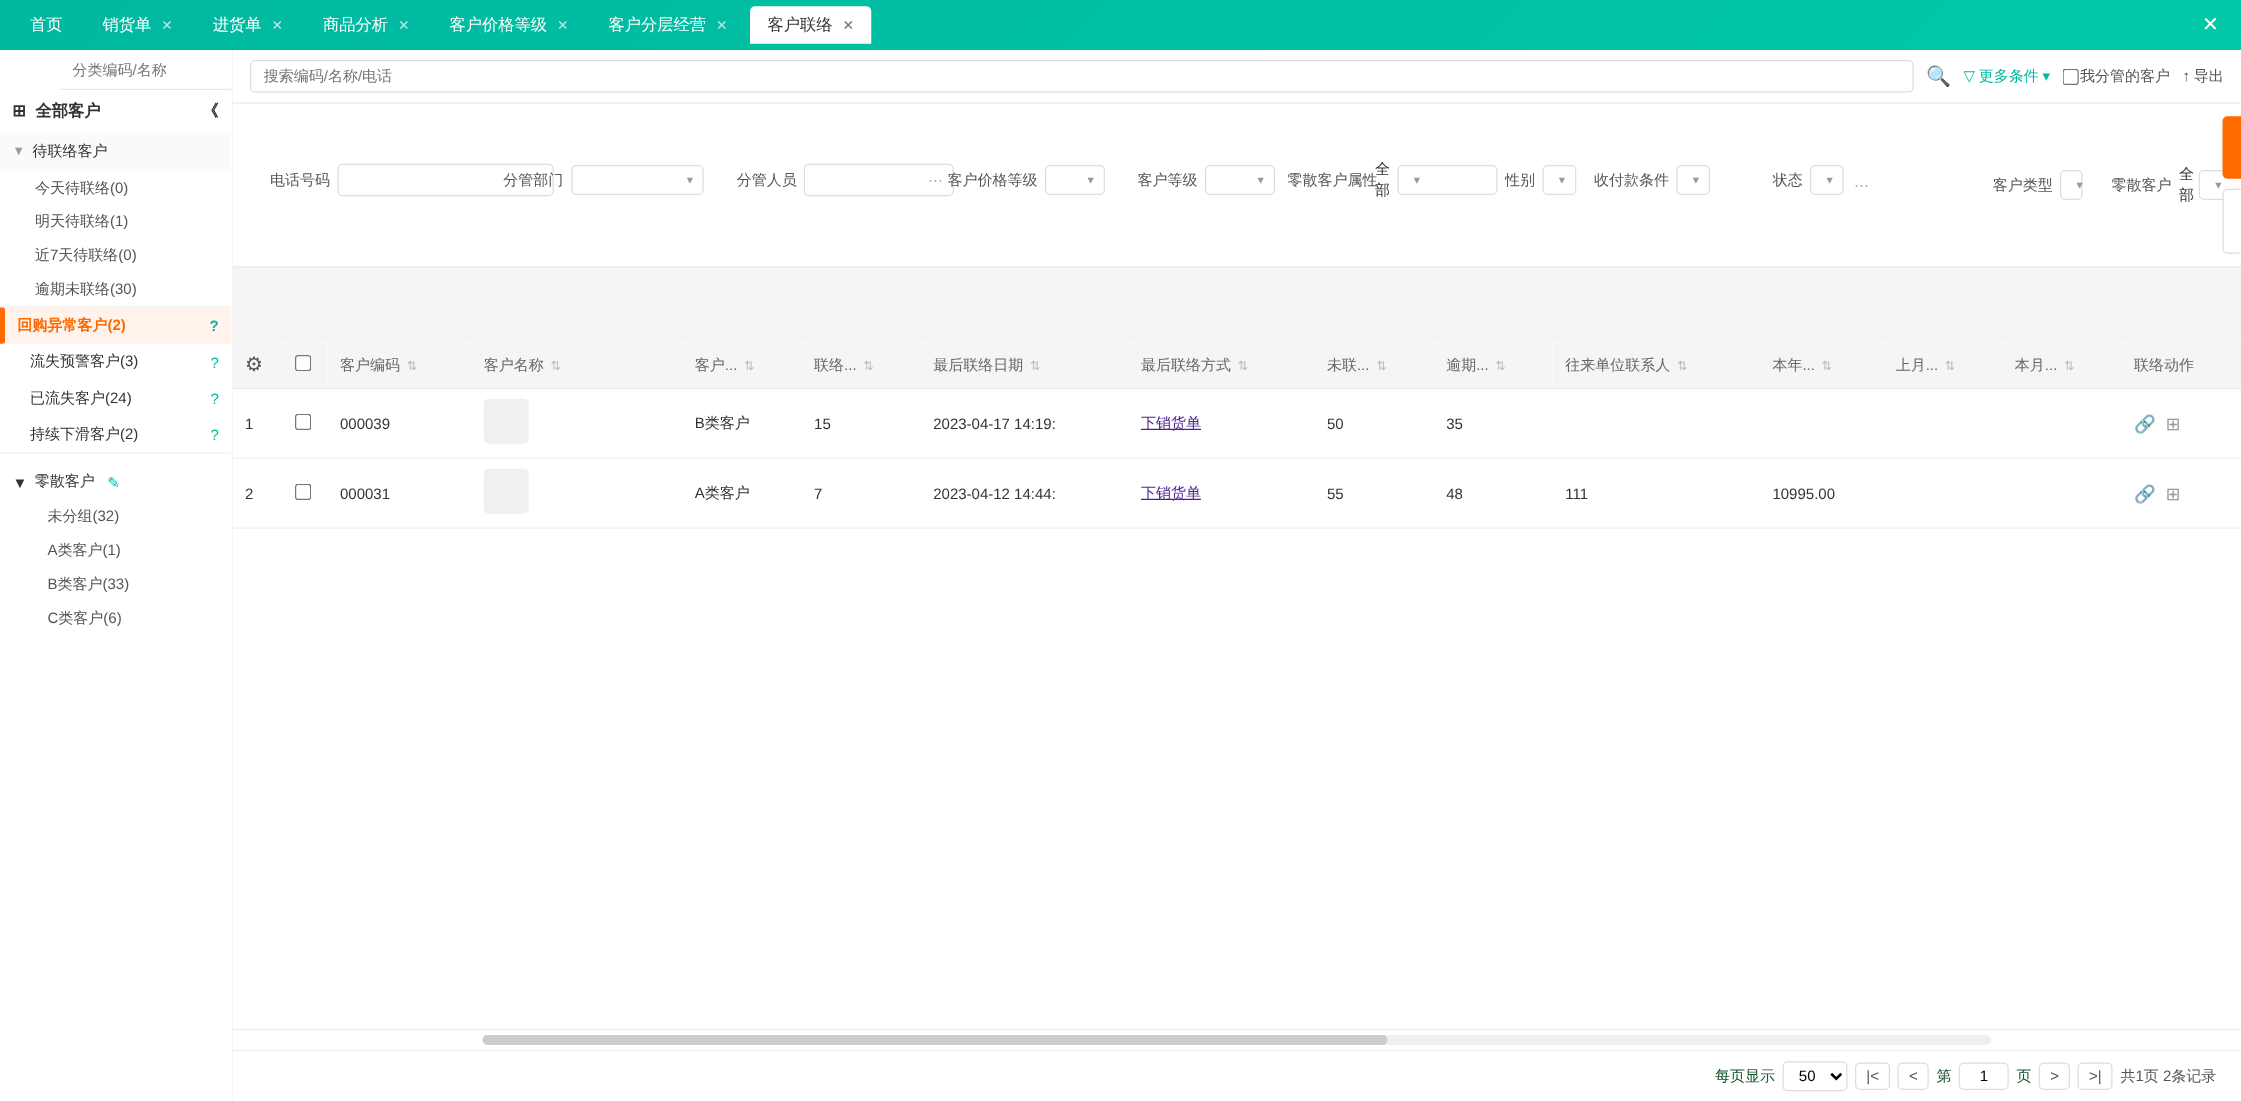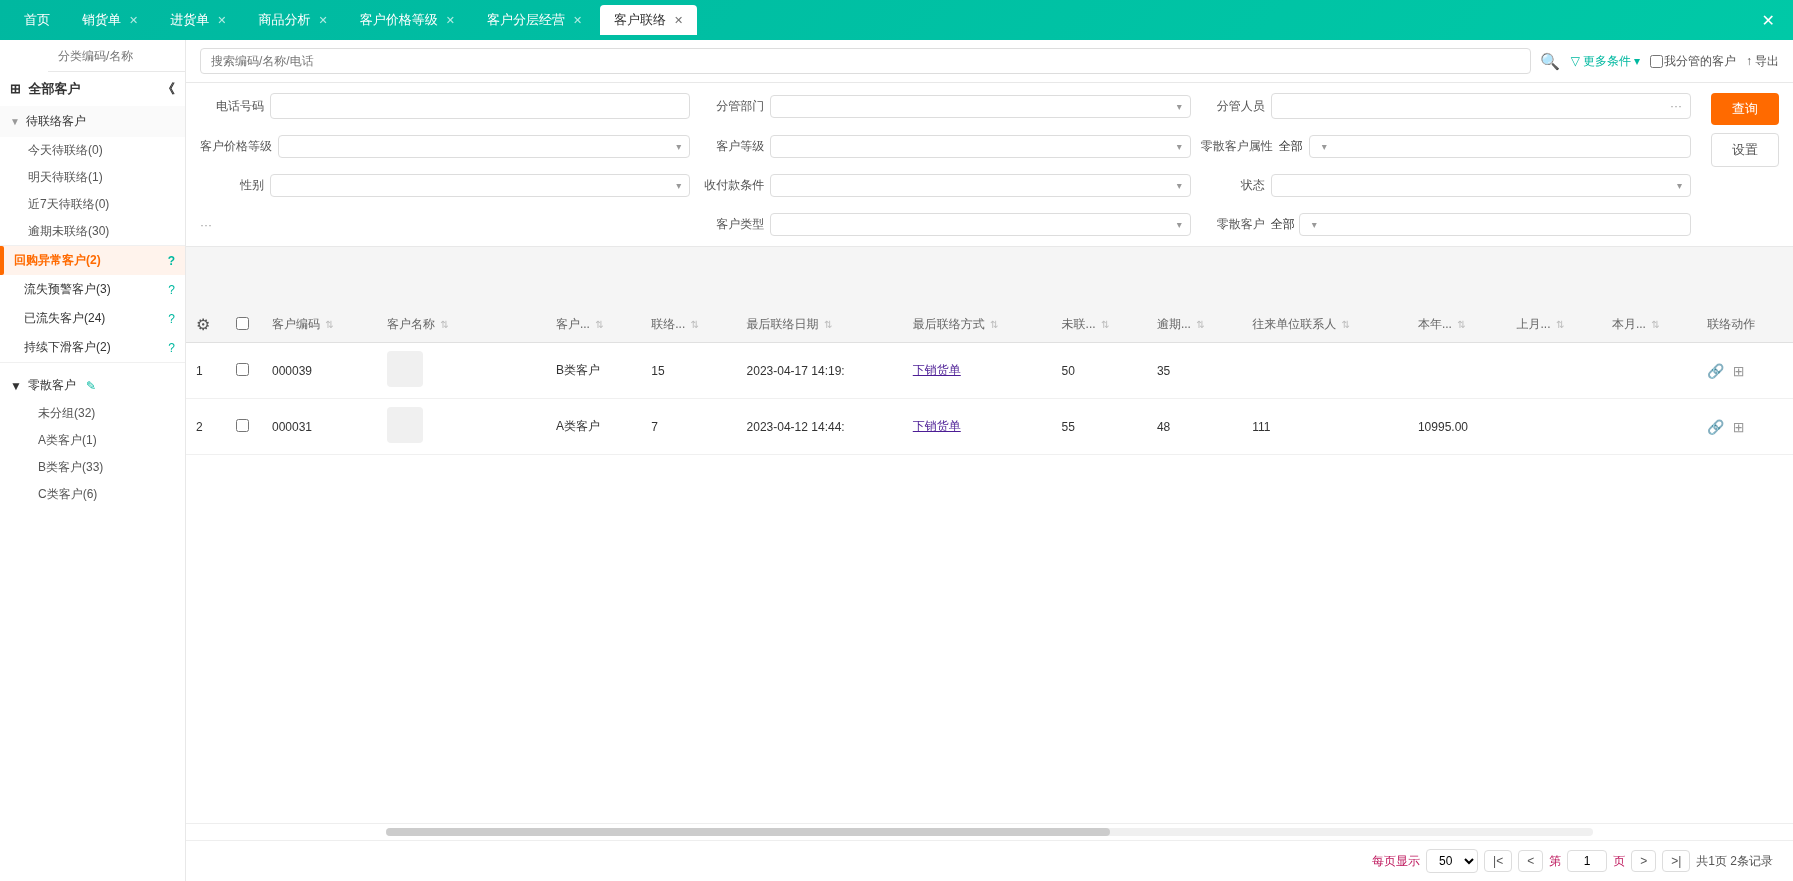--- a/index.html
+++ b/index.html
@@ -181,21 +181,21 @@
     .scroll-thumb {
       position: absolute; left: 0; top: 0; height: 8px;
       width: 60%; background: #ccc; border-radius: 4px;
     }
 
     
     .pagination {
       display: flex; align-items: center; justify-content: flex-end;
       padding: 8px 20px; background: #fff; border-top: 1px solid #eee; gap: 6px;
     }
-    .pagination-label { color: #be185d; font-size: 12px; }
+    .pagination-label { color: #14532d; font-size: 12px; }
     .page-size-select {
       border: 1px solid #ddd; border-radius: 4px; padding: 3px 8px; font-size: 12px;
       background: #fff; cursor: pointer;
     }
     .page-btn {
       border: 1px solid #ddd; border-radius: 4px; padding: 3px 8px;
       background: #fff; cursor: pointer; font-size: 12px; color: #555;
     }
     .page-input {
       border: 1px solid #ddd; border-radius: 4px; padding: 3px 6px;
@@ -312,21 +312,21 @@
         <span>我分管的客户</span>
       </label>
       <div class="export-btn">
         <span>↑</span>
         <span>导出</span>
       </div>
     </div>
 
     <div class="advanced-filter">
       <div style="display:flex; gap:10px;">
-        <div style="flex:1; display:flex; flex-direction:column; gap:8px;">
+        <div style="flex:1; display:flex; gap:8px;">
 
           <div class="filter-row">
             <div class="filter-cell">
               <label>电话号码</label>
               <input class="filter-input" style="flex: 1 1 0%;">
             </div>
             <div class="filter-cell">
               <label>分管部门</label>
               <div class="filter-select">
                 <span></span>

